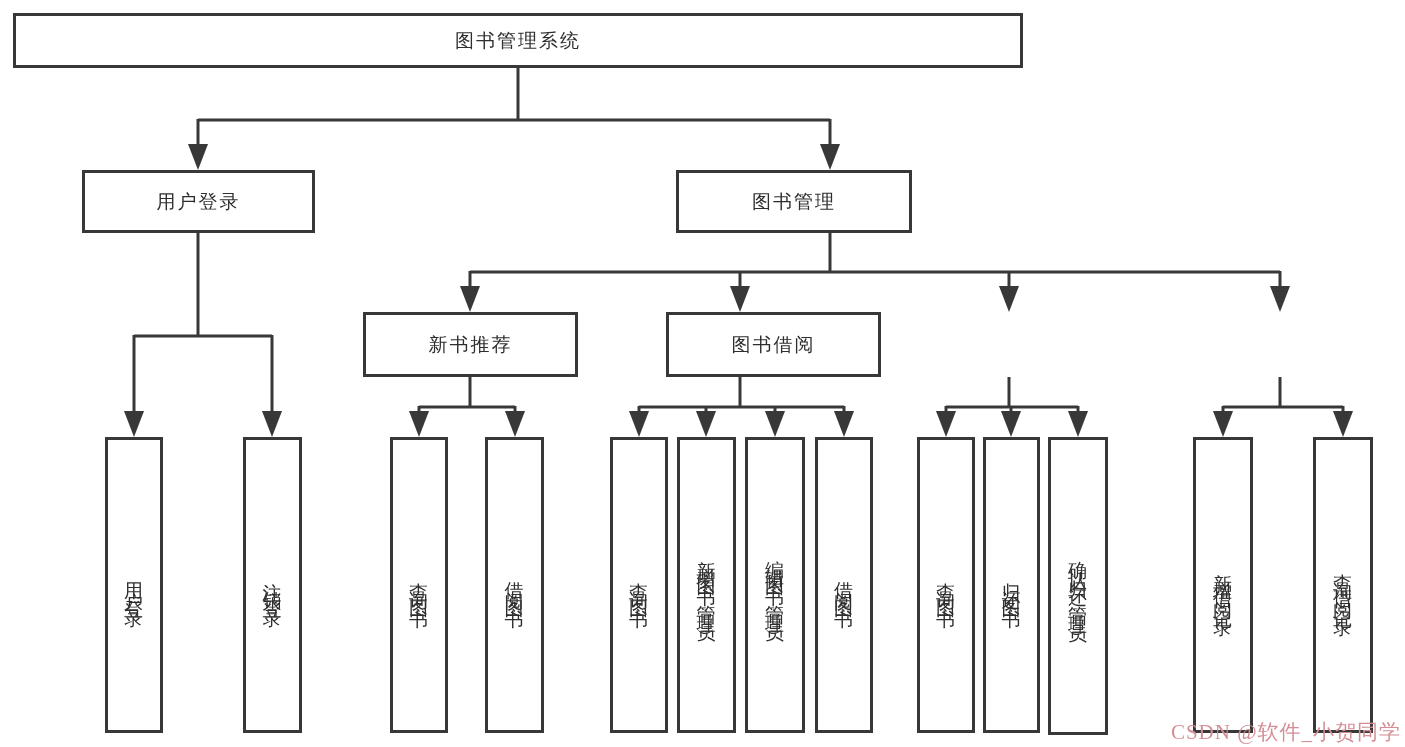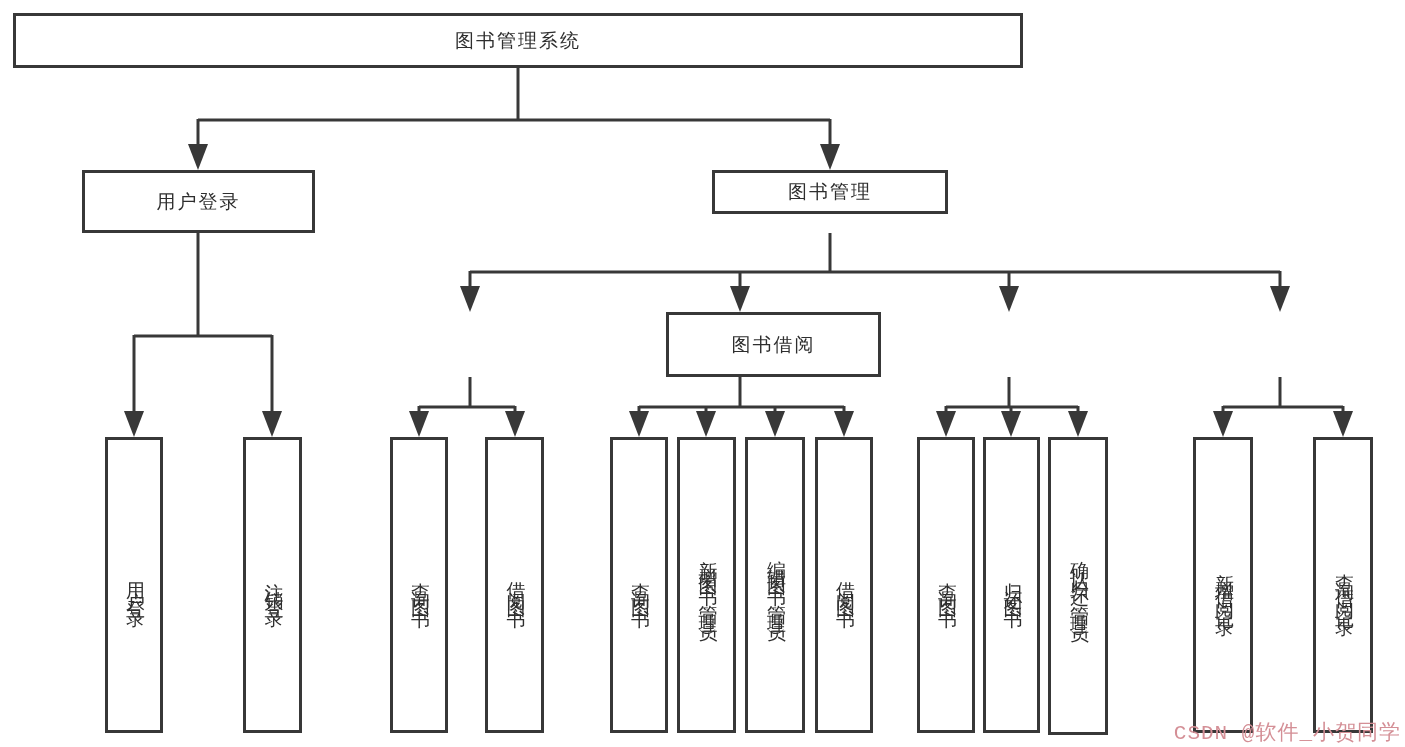--- a/index.html
+++ b/index.html
@@ -1,20 +1,20 @@
 <!DOCTYPE html>
 <html><head>
 <meta charset="utf-8">
 <style>
   html,body{margin:0;padding:0;background:#ffffff;}
   #canvas{
     position:relative;
     width:1405px;height:747px;
     background:#ffffff;
-    font-family:Liberation Mono, monospace;
+    font-family:Liberation Serif, serif;
     overflow:hidden;
   }
   #wires{position:absolute;left:0;top:0;width:1405px;height:747px;}
   .node{
     position:absolute;
     box-sizing:border-box;
     background:#ffffff;
     border:3px solid #383838;
     display:flex;
     align-items:center;
@@ -114,24 +114,27 @@
     </g>
   </svg>
 
   <div class="node" style="left:13px;top:13px;width:1010px;height:55px">
     <span>图书管理系统</span>
   </div>
 
   <div class="node" style="left:82px;top:170px;width:233px;height:63px">
     <span>用户登录</span>
   </div>
-  <div class="node" style="left:712px;top:170px;width:236px;height:44px">
+  <div class="node" style="left:676px;top:170px;width:236px;height:63px">
     <span>图书管理</span>
   </div>
 
+  <div class="node" style="left:363px;top:312px;width:215px;height:65px">
+    <span>新书推荐</span>
+  </div>
   <div class="node" style="left:666px;top:312px;width:215px;height:65px">
     <span>图书借阅</span>
   </div>
 
   <div class="node leaf" style="left:105px;top:437px;width:58px;height:296px">
     <span>用户登录</span>
   </div>
   <div class="node leaf" style="left:243px;top:437px;width:59px;height:296px">
     <span>注销登录</span>
   </div>

